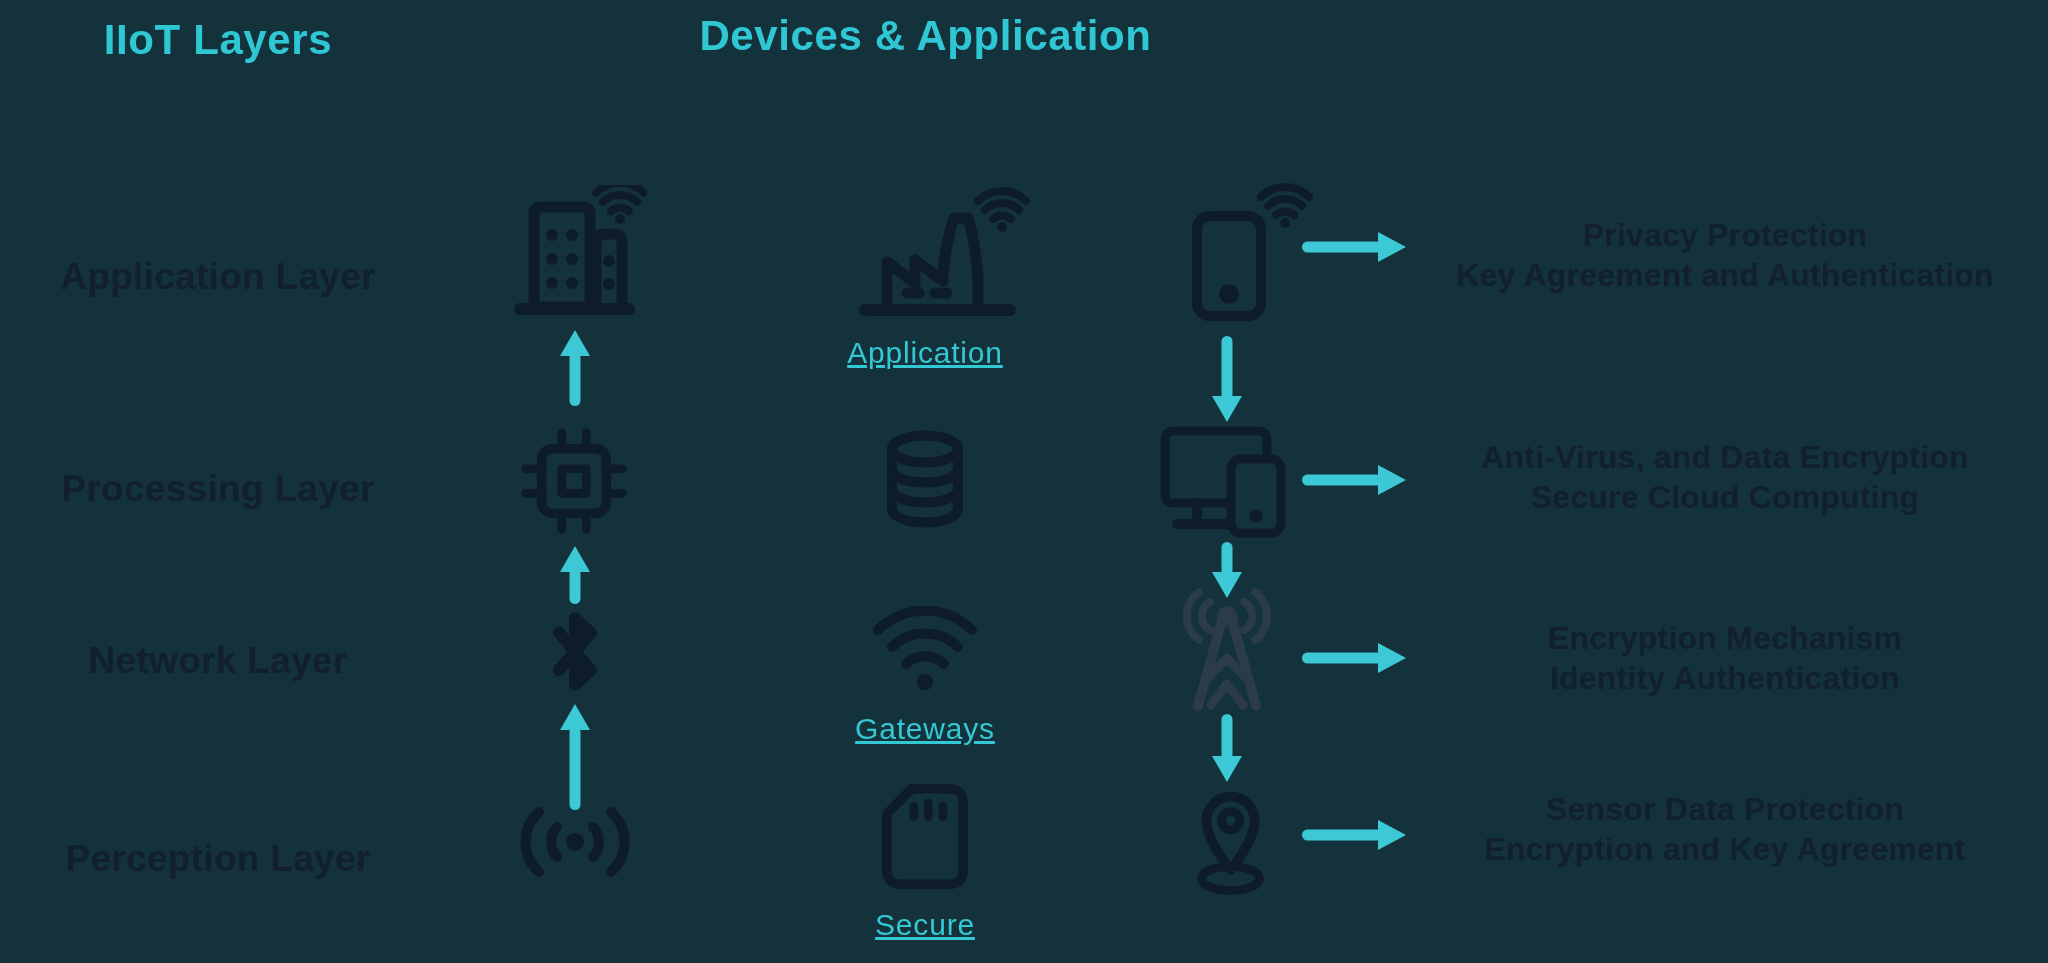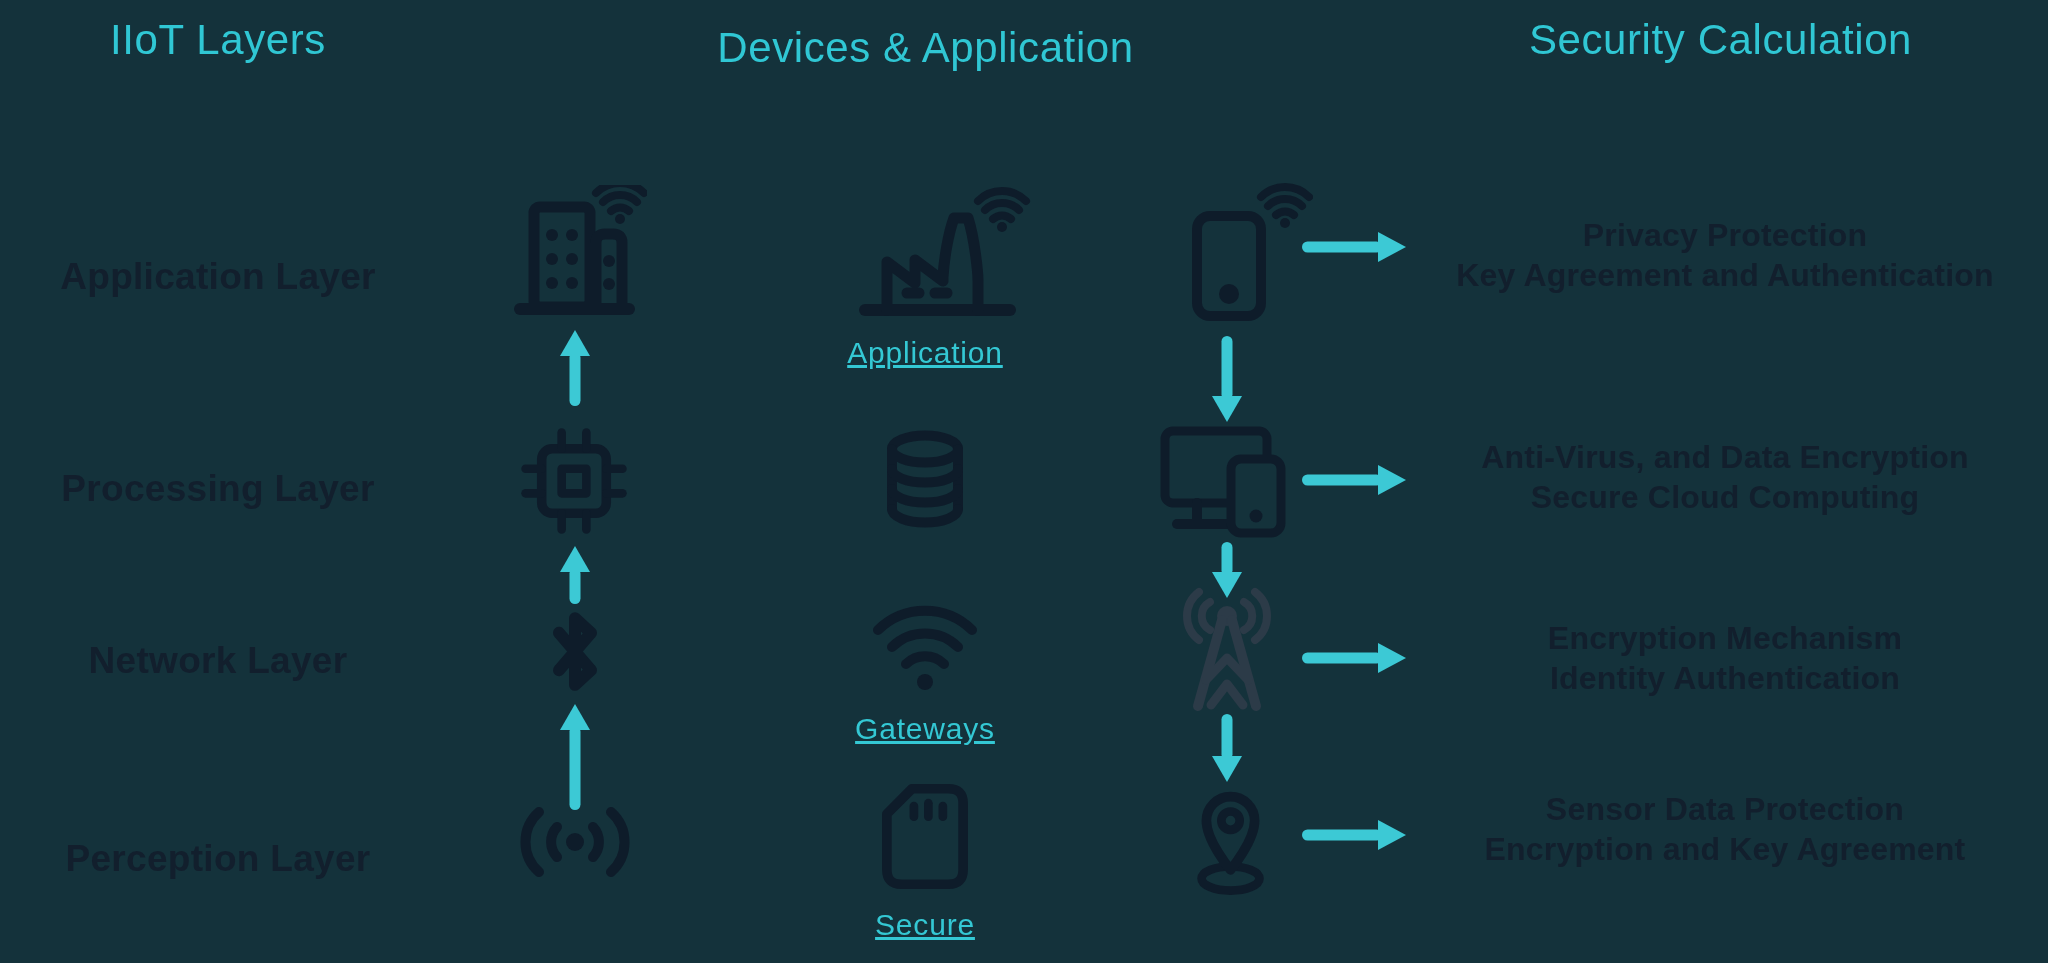--- a/index.html
+++ b/index.html
@@ -4,21 +4,21 @@
 <style>
   * { margin:0; padding:0; box-sizing:border-box; }
   html,body { background:#0d252d; }
   .canvas {
     position:relative; width:2048px; height:963px;
     background:#14323b; overflow:hidden;
     font-family:"Liberation Sans","DejaVu Sans",sans-serif;
   }
   .abs { position:absolute; }
   .header {
-    color:#30c7d4; font-weight:normal; font-size:42px;
+    color:#30c7d4; font-weight:bold; font-size:42px;
     text-align:center; letter-spacing:0.6px;
   }
   .layer-label {
     color:#121f2d; font-weight:bold; font-size:37px;
     text-align:center; letter-spacing:0.3px;
   }
   .dev-label {
     color:#34c8d4; font-weight:normal; font-size:30px;
     text-align:center; letter-spacing:0.8px;text-decoration:underline;
   }
@@ -57,22 +57,21 @@
     width:0; height:0; border-top:15px solid transparent;
     border-bottom:15px solid transparent; border-left:28px solid #3cc9d5;
   }
 </style>
 </head>
 <body>
 
 <div class="canvas">
 
   <div class="abs header" style="left:38px; top:16px; width:360px;">IIoT Layers</div>
-  <div class="abs header" style="left:638px; top:24px; width:575px;">Devices &amp; Application</div>
-  <div class="abs header" style="left:1438px; top:16px; width:565px;">Security Calculation</div>
+  <div class="abs header" style="left:638px; top:12px; width:575px;">Devices &amp; Application</div>
 
   <div class="abs layer-label" style="left:18px; top:256px; width:400px;">Application Layer</div>
   <div class="abs layer-label" style="left:18px; top:468px; width:400px;">Processing Layer</div>
   <div class="abs layer-label" style="left:18px; top:640px; width:400px;">Network Layer</div>
   <div class="abs layer-label" style="left:18px; top:838px; width:400px;">Perception Layer</div>
 
   <div class="abs icon" style="left:512px; top:185px; width:135px; height:135px;">
     <svg viewBox="0 0 135 135">
       <g class="ink">
         <rect x="22" y="22" width="56" height="100" rx="6" stroke-width="11"></rect>

